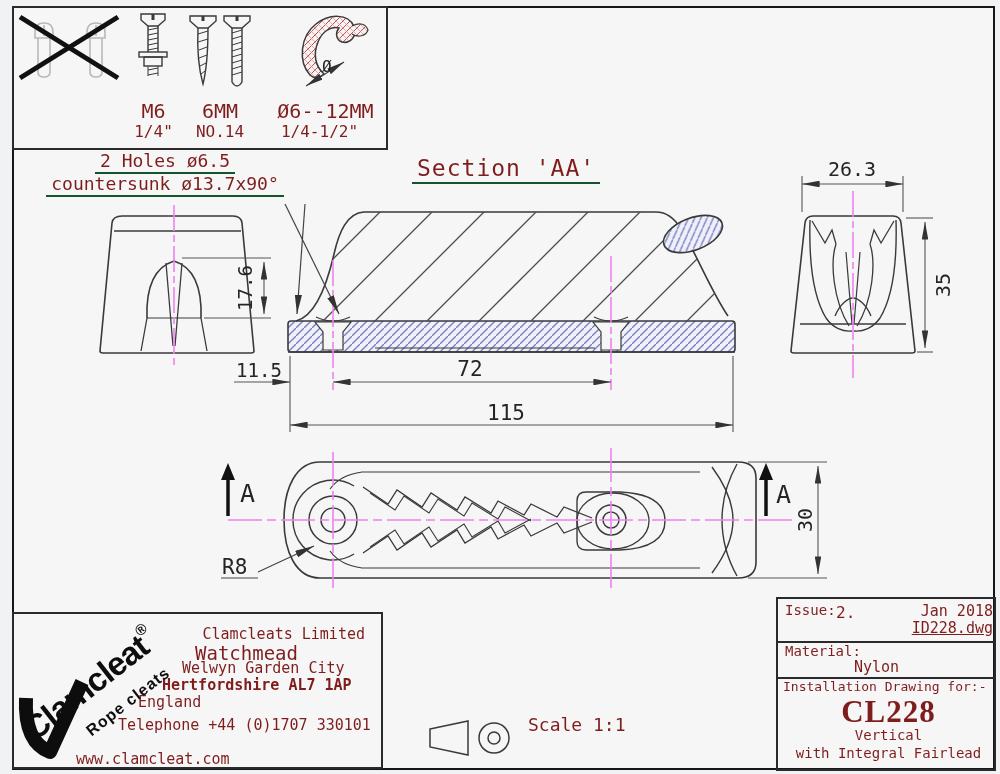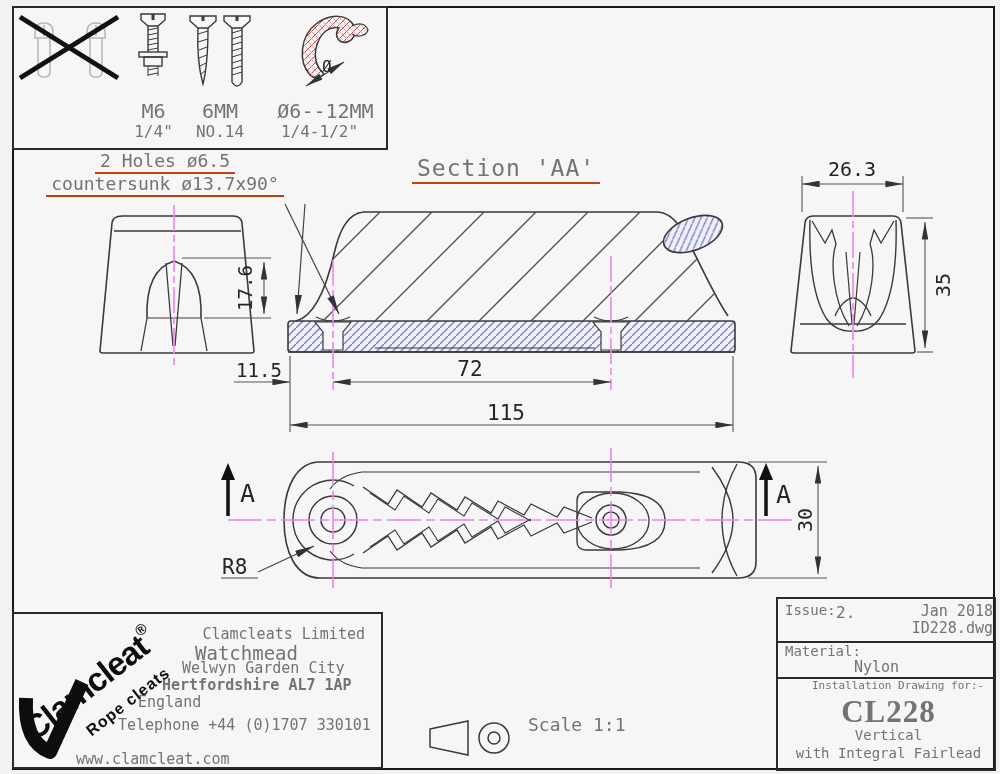--- a/index.html
+++ b/index.html
@@ -1,22 +1,22 @@
 <!DOCTYPE html>
 <html><head>
 <meta charset="utf-8">
 <style>
   html,body{margin:0;padding:0;background:#e9eaec;}
   .stage{position:relative;width:1000px;height:774px;background:#f1f2f3;overflow:hidden;
          font-family:"DejaVu Sans Mono","Liberation Mono",monospace;color:#1c1c1c;}
   .frame{position:absolute;left:12px;top:6px;width:979px;height:760px;border:2px solid #161616;background:#f6f6f7;}
   .box{position:absolute;border:2px solid #2a2a2a;}
-  .t{position:absolute;white-space:nowrap;color:#737373;}
+  .t{position:absolute;white-space:nowrap;color:#7f1d1d;}
   .ctr{text-align:center;}
-  .ul{border-bottom:2px solid #c2410c;padding:0 5px 1px 5px;}
+  .ul{border-bottom:2px solid #14532d;padding:0 5px 1px 5px;}
   svg{position:absolute;left:0;top:0;}
   svg text{font-family:"DejaVu Sans Mono","Liberation Mono",monospace;fill:#252525;}
   .tb-row{position:absolute;left:0;width:100%;box-sizing:border-box;}
   .logo-main{position:absolute;left:28px;top:96px;transform:rotate(-38deg);transform-origin:0 100%;
              font-family:"Liberation Sans",sans-serif;font-weight:bold;font-size:33px;letter-spacing:-1px;color:#0d0d0d;}
   .logo-reg{font-size:15px;vertical-align:18px;}
   .logo-sub{position:absolute;left:82px;top:110px;transform:rotate(-38deg);transform-origin:0 100%;
             font-family:"Liberation Sans",sans-serif;font-weight:bold;font-size:16px;color:#0d0d0d;letter-spacing:1px;}
   .cl228{font-family:"Liberation Sans",sans-serif;font-weight:bold;font-size:31px;letter-spacing:1px;}
 </style>
@@ -268,21 +268,21 @@
     <div class="logo-sub">Rope cleats</div>
     <svg width="110" height="153" style="left:0;top:0;">
       <path d="M14,86 Q12,130 38,140 L70,70" stroke="#0d0d0d" stroke-width="14" fill="none" stroke-linejoin="round" stroke-linecap="butt"></path>
     </svg>
   </div>
 
   <div style="position:absolute;left:776px;top:597px;width:216px;height:170px;padding-left:9px;">
     <div class="t" style="left:9px;top:5px;font-size:14px;">Issue:</div>
     <div class="t" style="left:60px;top:6px;font-size:16px;">2.</div>
     <div class="t" style="right:8px;top:5px;font-size:15px;">Jan 2018</div>
-    <div class="t" style="right:8px;top:22px;font-size:15px;">ID228.dwg</div>
+    <div class="t" style="right:8px;top:22px;font-size:15px;text-decoration:underline;">ID228.dwg</div>
     <div class="t" style="left:9px;top:46px;font-size:14px;">Material:</div>
     <div class="t" style="left:78px;top:61px;font-size:15px;">Nylon</div>
-    <div class="t" style="left:7px;top:82px;font-size:11px;margin-left:29px;">Installation Drawing for:-</div>
+    <div class="t" style="left:7px;top:82px;font-size:13px;">Installation Drawing for:-</div>
     <div class="t cl228 ctr" style="left:0;top:97px;width:100%;font-family:Liberation Serif, serif;">CL228</div>
     <div class="t ctr" style="left:0;top:148px;width:100%;font-size:14px;">with Integral Fairlead</div>
     <div class="t ctr" style="left:0;top:130px;width:100%;font-size:14px;">Vertical</div>
   </div>
 </div>
 
 </body></html>

